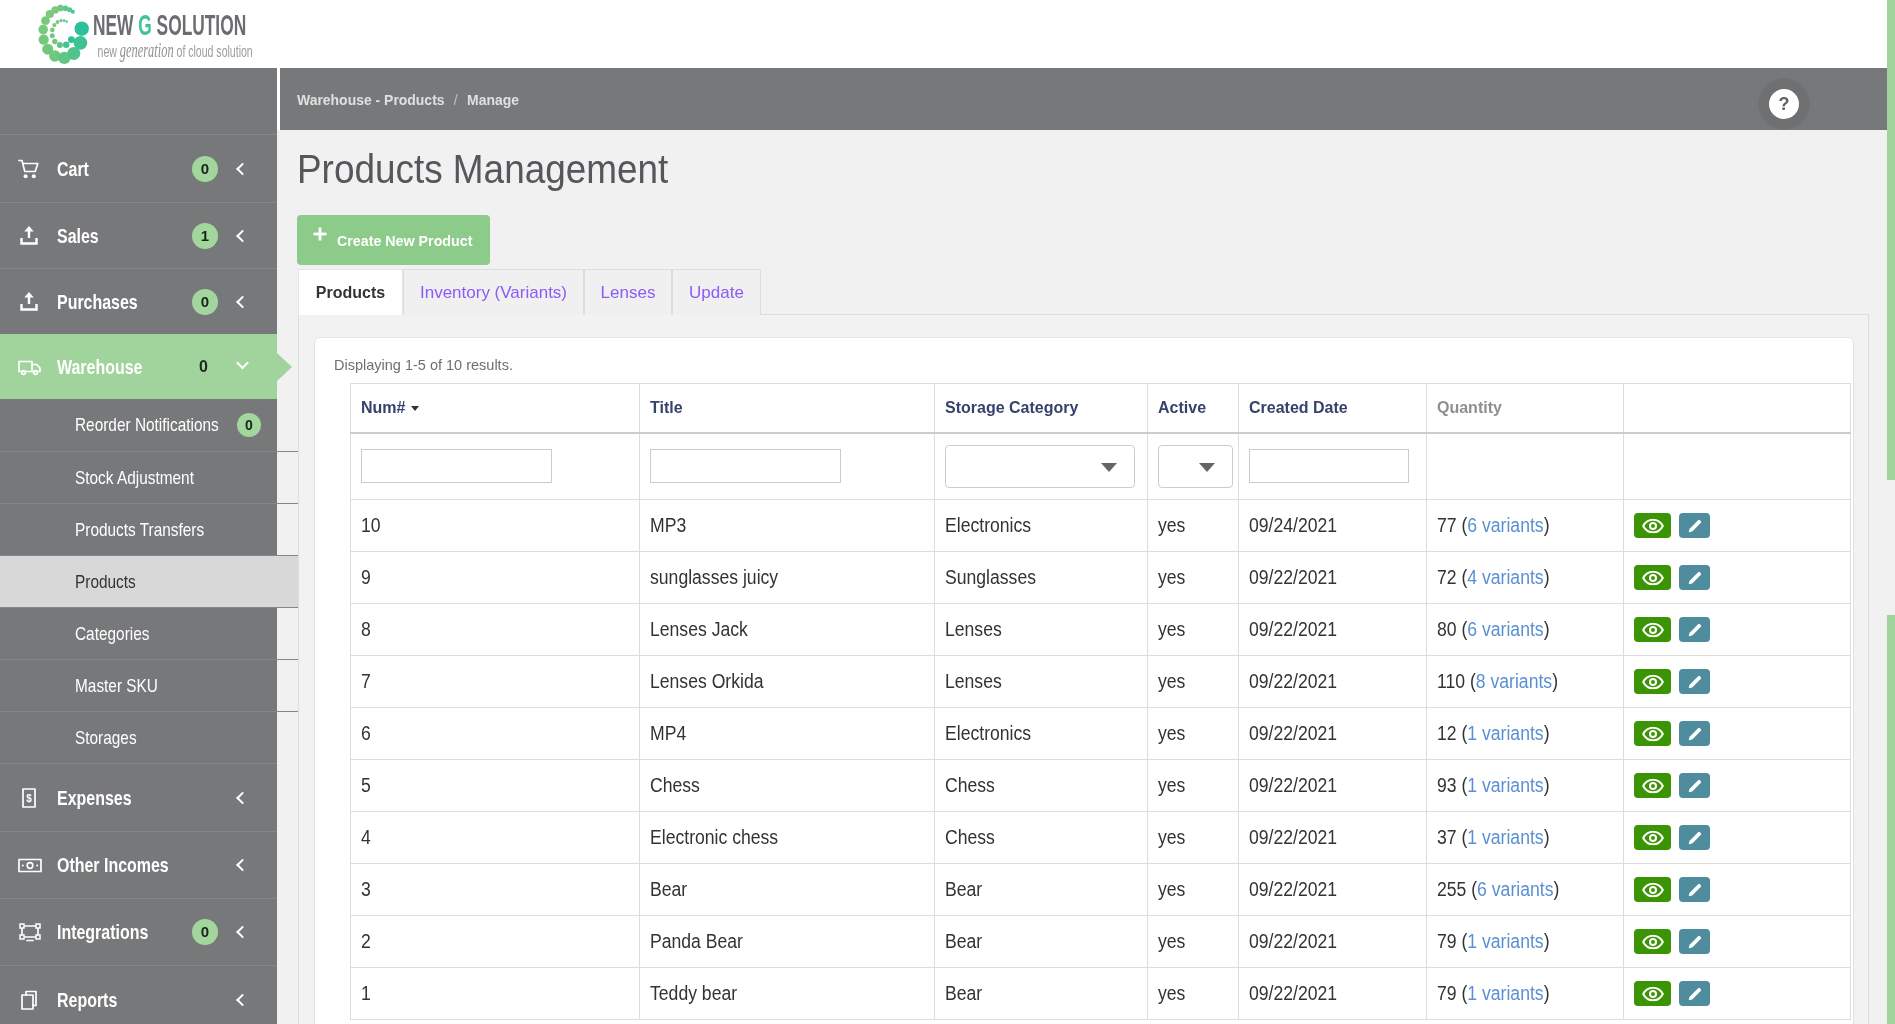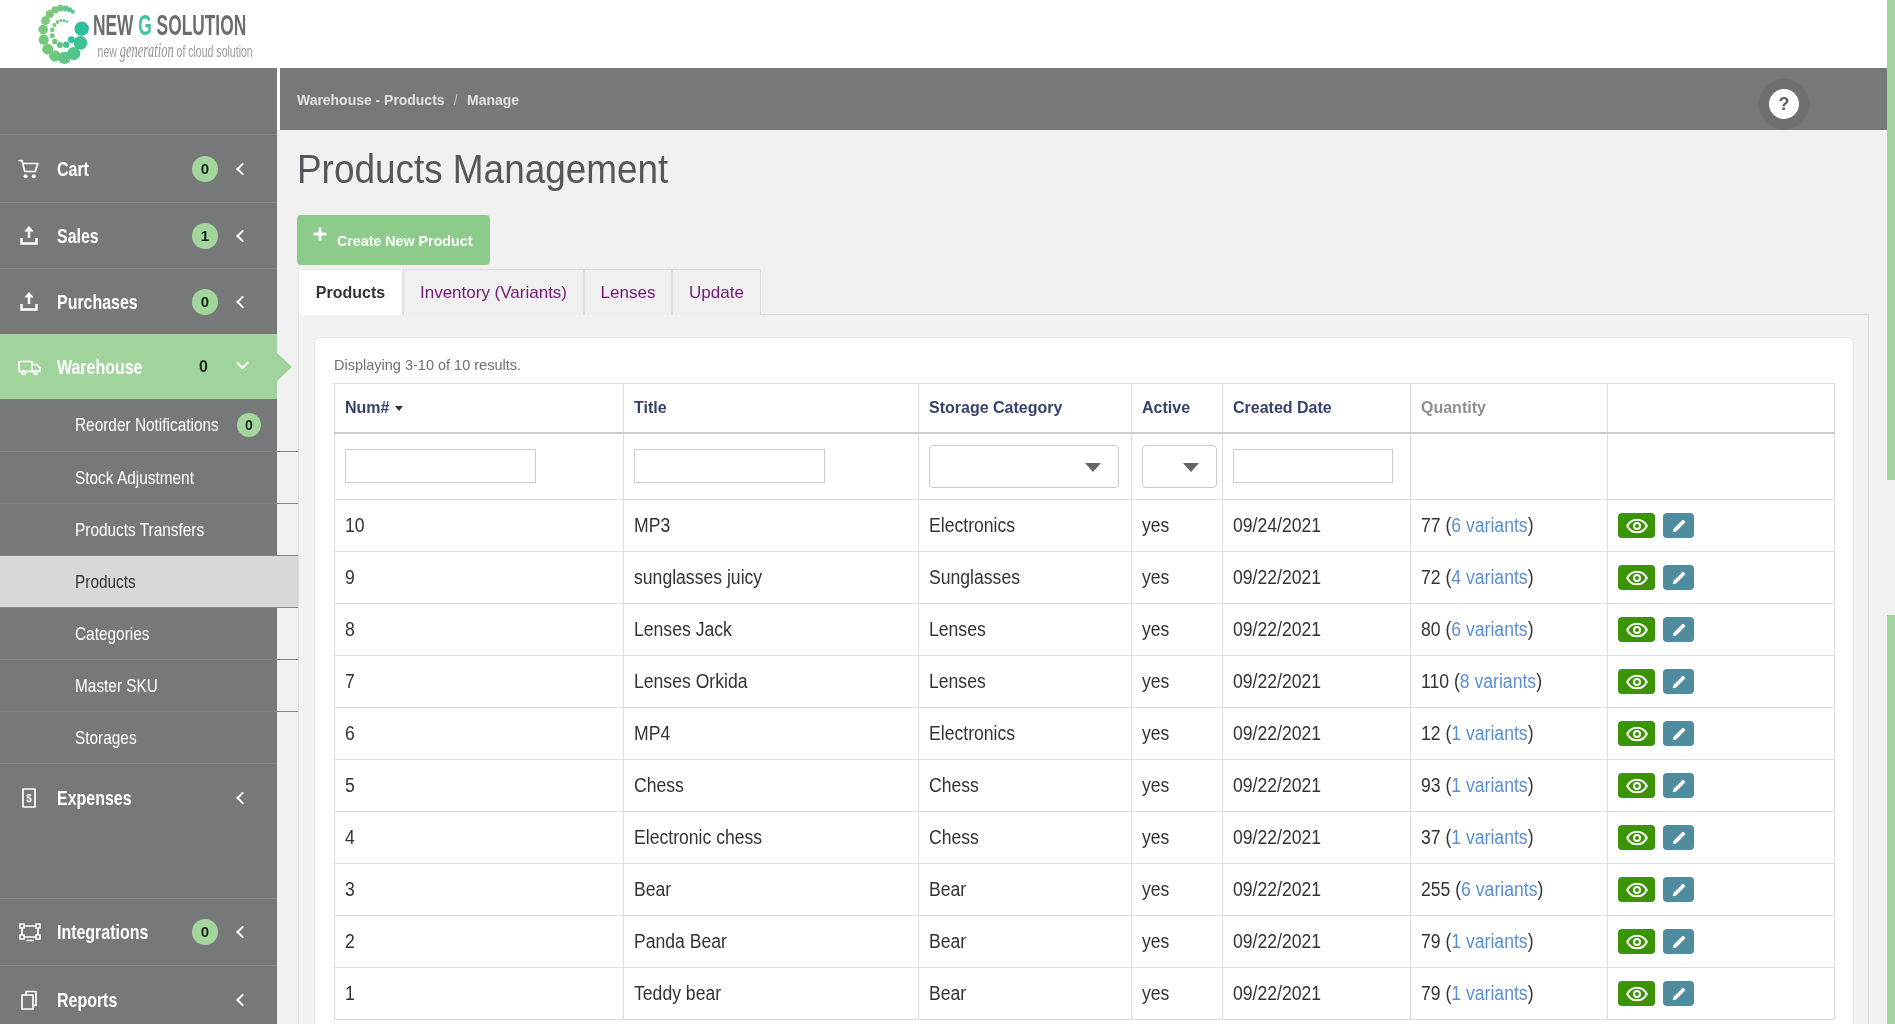--- a/index.html
+++ b/index.html
@@ -39,29 +39,29 @@
 #crumbtxt b { font-weight:bold; }
 #crumbtxt .sep { color:#bfc0c1; padding:0 10px; font-weight:normal; }
 #help { left:1769px; top:89px; width:30px; height:30px; border-radius:50%; background:#fff; box-shadow:0 0 0 10px rgba(0,0,0,0.03), 0 0 0 11px rgba(0,0,0,0.035); text-align:center; line-height:30px; font-weight:bold; font-size:18px; color:#5f6063; }
 
 #h1 { left:297px; top:146px; font-size:41px; color:#56575b; transform:scaleX(0.90); transform-origin:0 0; white-space:nowrap; }
 #btn { left:297px; top:215px; width:193px; height:50px; background:#8dcb8a; border-radius:4px; color:#fff; }
 
 #btn .t { position:absolute; left:40px; top:50%; transform:translateY(-50%) scaleX(0.95); transform-origin:0 50%; font-size:15px; font-weight:bold; white-space:nowrap; }
 
 #tabbar { left:298px; top:269px; width:1571px; height:46px; border-bottom:1px solid #ddd; }
-.tab { position:absolute; top:0; height:46px; text-align:center; font-size:17px; color:#701a75; background:#f0f0f1; border:1px solid #ddd; border-bottom:none; }
+.tab { position:absolute; top:0; height:46px; text-align:center; font-size:17px; color:#8b5cf6; background:#f0f0f1; border:1px solid #ddd; border-bottom:none; }
 .tab span { position:absolute; left:0; right:0; top:50%; transform:translateY(-50%); }
 .tab.on { background:#fff; color:#333; font-weight:bold; font-size:16px; height:47px; border-color:#e6e6e6; }
 
 #pane { left:298px; top:315px; width:1571px; height:709px; background:#f2f2f3; border-left:1px solid #ddd; border-right:1px solid #ddd; }
 #card { left:314px; top:337px; width:1540px; height:700px; background:#fff; border:1px solid #e3e3e3; border-radius:6px 6px 0 0; }
 #summary { left:334px; top:357px; font-size:14.5px; color:#6f6f6f; }
 
-#grid { left:334px; top:383px; border-collapse:collapse; table-layout:fixed; width:1500px; background:#fff; }
+#grid { left:350px; top:383px; border-collapse:collapse; table-layout:fixed; width:1500px; background:#fff; }
 #grid col.c1{width:289px} #grid col.c2{width:295px} #grid col.c3{width:213px} #grid col.c4{width:91px} #grid col.c5{width:188px} #grid col.c6{width:197px} #grid col.c7{width:227px}
 #grid th { border:1px solid #ddd; border-bottom:2px solid #ccc; height:49px; text-align:left; padding-left:10px; font-size:16px; color:#36426b; font-weight:bold; vertical-align:middle; }
 #grid th.plain { color:#8f8f8f; }
 #grid td { border:1px solid #ddd; height:52px; padding-left:10px; font-size:20px; color:#333; vertical-align:middle; }
 .ct { display:inline-block; transform:scaleX(0.88); transform-origin:0 50%; white-space:nowrap; }
 #grid tr.frow td { height:67px; }
 .caret { display:inline-block; width:0; height:0; border-left:4.5px solid transparent; border-right:4.5px solid transparent; border-top:5px solid #333; margin-left:6px; vertical-align:middle; }
 .fin { width:191px; height:34px; border:1px solid #ccc; background:#fff; }
 .fsel { position:relative; height:43px; border:1px solid #ccc; border-radius:4px; background:#fff; }
 .fsel .sc { position:absolute; right:17px; top:17px; width:0; height:0; border-left:8px solid transparent; border-right:8px solid transparent; border-top:9px solid #666; }
@@ -174,20 +174,30 @@
       <span class="lb">Storages</span>
     </div>
   <div class="mi" style="top:695px;height:68px;">
     <span class="ic"><svg width="24" height="24" viewBox="0 0 24 24">
           <path d="M6 3 H18 V21 H6 Z" stroke="#fff" fill="none" stroke-width="1.7" stroke-linecap="round" stroke-linejoin="round"></path>
           <text x="12" y="15.5" fill="#fff" font-size="10" font-weight="bold" text-anchor="middle" font-family="Liberation Sans">$</text>
         </svg></span>
       <span class="lb">Expenses</span>
       <span class="chev"></span>
   </div>
+  <div class="mi" style="top:763px;height:67px;">
+    <span class="ic"><svg width="26" height="24" viewBox="0 0 26 24">
+          <rect x="2" y="6.5" width="22" height="12" stroke="#fff" fill="none" stroke-width="1.7" stroke-linecap="round" stroke-linejoin="round"></rect>
+          <circle cx="13" cy="12.5" r="2.8" stroke="#fff" fill="none" stroke-width="1.7" stroke-linecap="round" stroke-linejoin="round"></circle>
+          <circle cx="5.8" cy="12.5" r="1" fill="#fff" stroke="none"></circle>
+          <circle cx="20.2" cy="12.5" r="1" fill="#fff" stroke="none"></circle>
+        </svg></span>
+      <span class="lb">Other Incomes</span>
+      <span class="chev"></span>
+  </div>
   <div class="mi" style="top:830px;height:67px;">
     <span class="ic"><svg width="26" height="24" viewBox="0 0 26 24">
           <rect x="5" y="6" width="16" height="11" stroke="#fff" fill="none" stroke-width="1.7" stroke-linecap="round" stroke-linejoin="round"></rect>
           <rect x="3" y="4" width="4" height="4" fill="#77787a" stroke="#fff" stroke-width="1.5"></rect>
           <rect x="19" y="4" width="4" height="4" fill="#77787a" stroke="#fff" stroke-width="1.5"></rect>
           <rect x="3" y="15" width="4" height="4" fill="#77787a" stroke="#fff" stroke-width="1.5"></rect>
           <rect x="19" y="15" width="4" height="4" fill="#77787a" stroke="#fff" stroke-width="1.5"></rect>
           <path d="M10 20.5 H16" stroke="#fff" fill="none" stroke-width="1.7" stroke-linecap="round" stroke-linejoin="round"></path>
         </svg></span>
       <span class="lb">Integrations</span>
@@ -226,21 +236,21 @@
     </div>
   <div class="tab" style="left:286px;width:88px;">
       <span>Lenses</span>
     </div>
   <div class="tab" style="left:374px;width:89px;">
       <span>Update</span>
     </div>
 </div>
 <div id="pane" class="abs"></div>
 <div id="card" class="abs"></div>
-<div id="summary" class="abs">Displaying 3-10 of 10 results.</div>
+<div id="summary" class="abs">Displaying 1-5 of 10 results.</div>
 <table id="grid" class="abs">
 <colgroup>
       <col class="c1">
       <col class="c2">
       <col class="c3">
       <col class="c4">
       <col class="c5">
       <col class="c6">
       <col class="c7">
     </colgroup>

